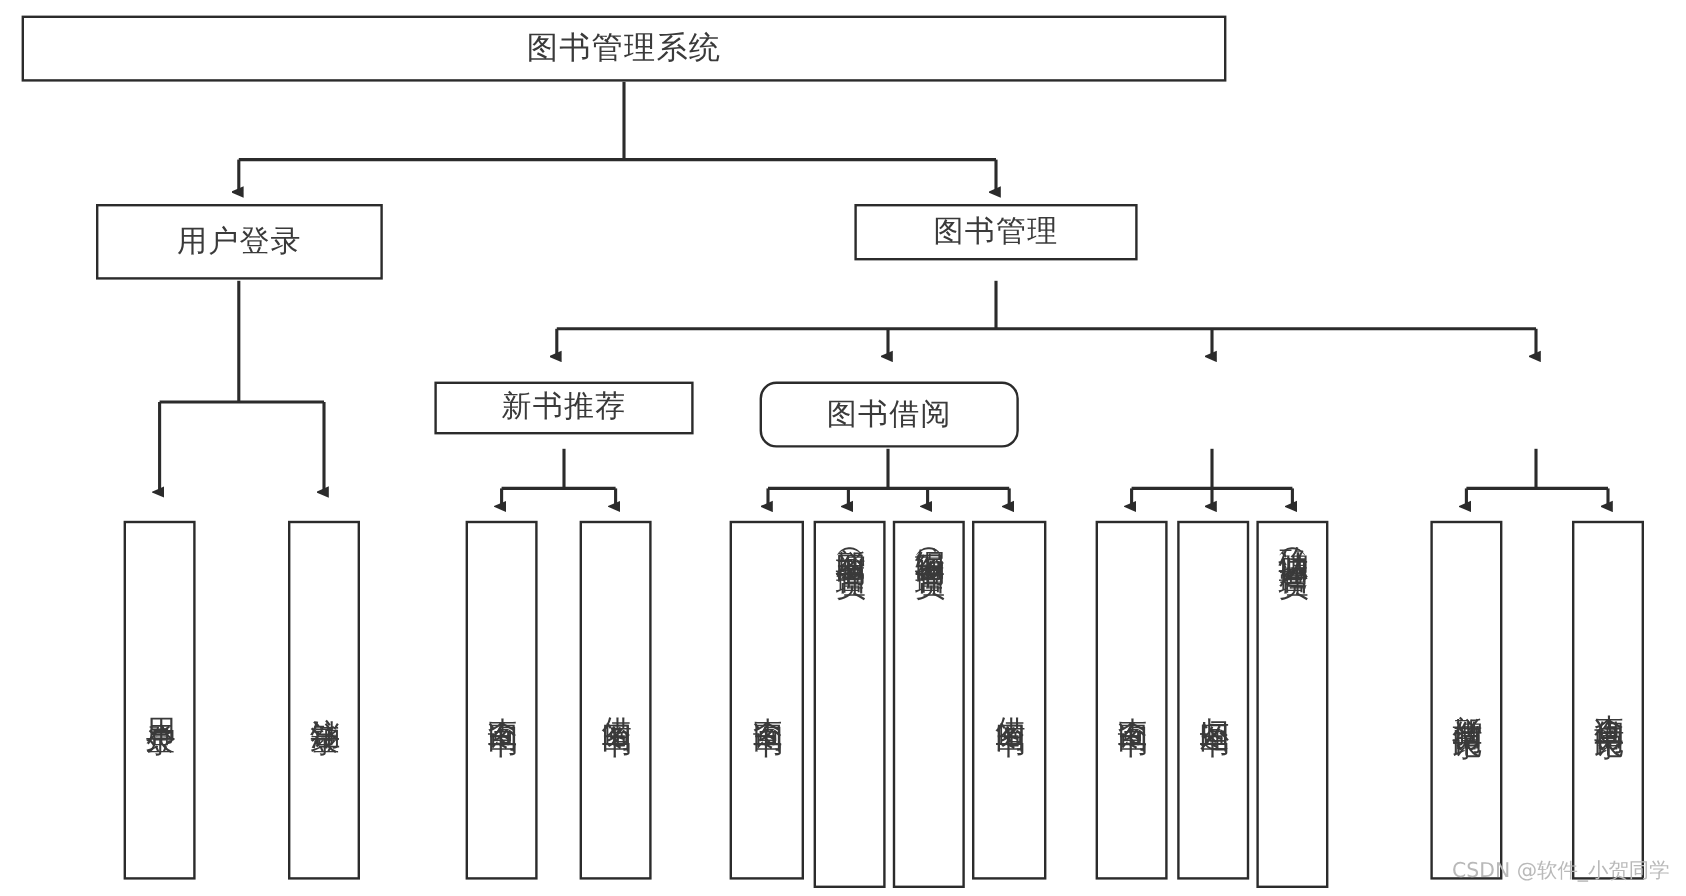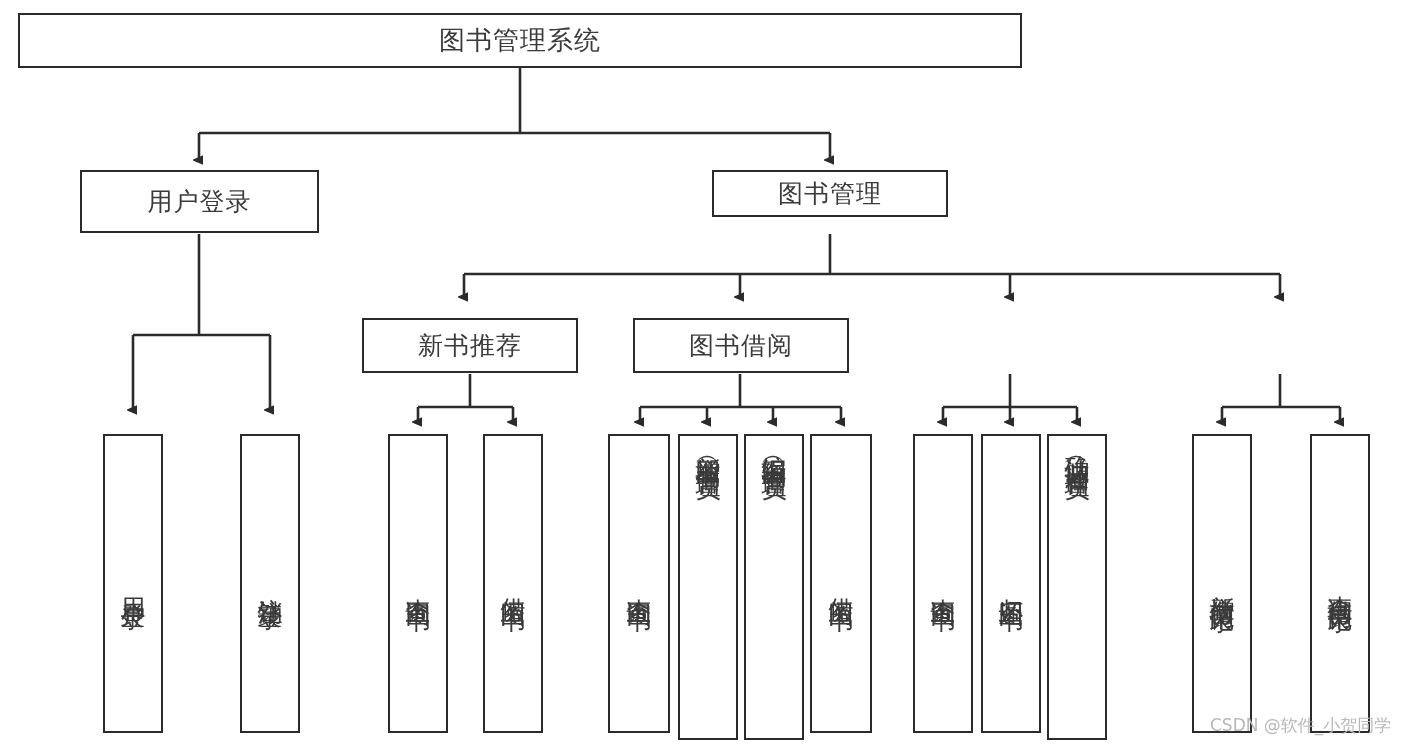--- a/index.html
+++ b/index.html
@@ -21,20 +21,21 @@
   .node{
     position:absolute;
     box-sizing:border-box;
     border:2.5px solid #2b2b2b;
     background:#ffffff;
     display:flex;
     align-items:center;
     justify-content:center;
     color:#333333;
     z-index:2;
+    font-family:Liberation Serif, serif;
   }
   .node .lbl{
     display:block;
     text-align:center;
     white-space:nowrap;
     color:#3a3a3a;
   }
   
   .h-node .lbl{
     font-size:25px;
@@ -127,25 +128,25 @@
   </div>
 
   <div class="node h-node" style="left:80px;top:170px;width:239px;height:63px;">
     <span class="lbl">用户登录</span>
   </div>
 
   <div class="node h-node" style="left:712px;top:170px;width:236px;height:47px;">
     <span class="lbl">图书管理</span>
   </div>
 
-  <div class="node h-node" style="left:362px;top:318px;width:216px;height:55px;">
+  <div class="node h-node" style="left:362px;top:318px;width:216px;height:44px;">
     <span class="lbl">新书推荐</span>
   </div>
 
-  <div class="node h-node" style="left:633px;top:318px;width:216px;height:55px;">
+  <div class="node h-node" style="left:633px;top:318px;width:216px;height:55px;border-radius:14px;">
     <span class="lbl">图书借阅</span>
   </div>
 
 
 
   <div class="node v-node centered" style="left:103px;top:434px;width:60px;height:299px;">
     <span class="lbl">用户登录</span>
   </div>
 
   <div class="node v-node centered" style="left:240px;top:434px;width:60px;height:299px;">

